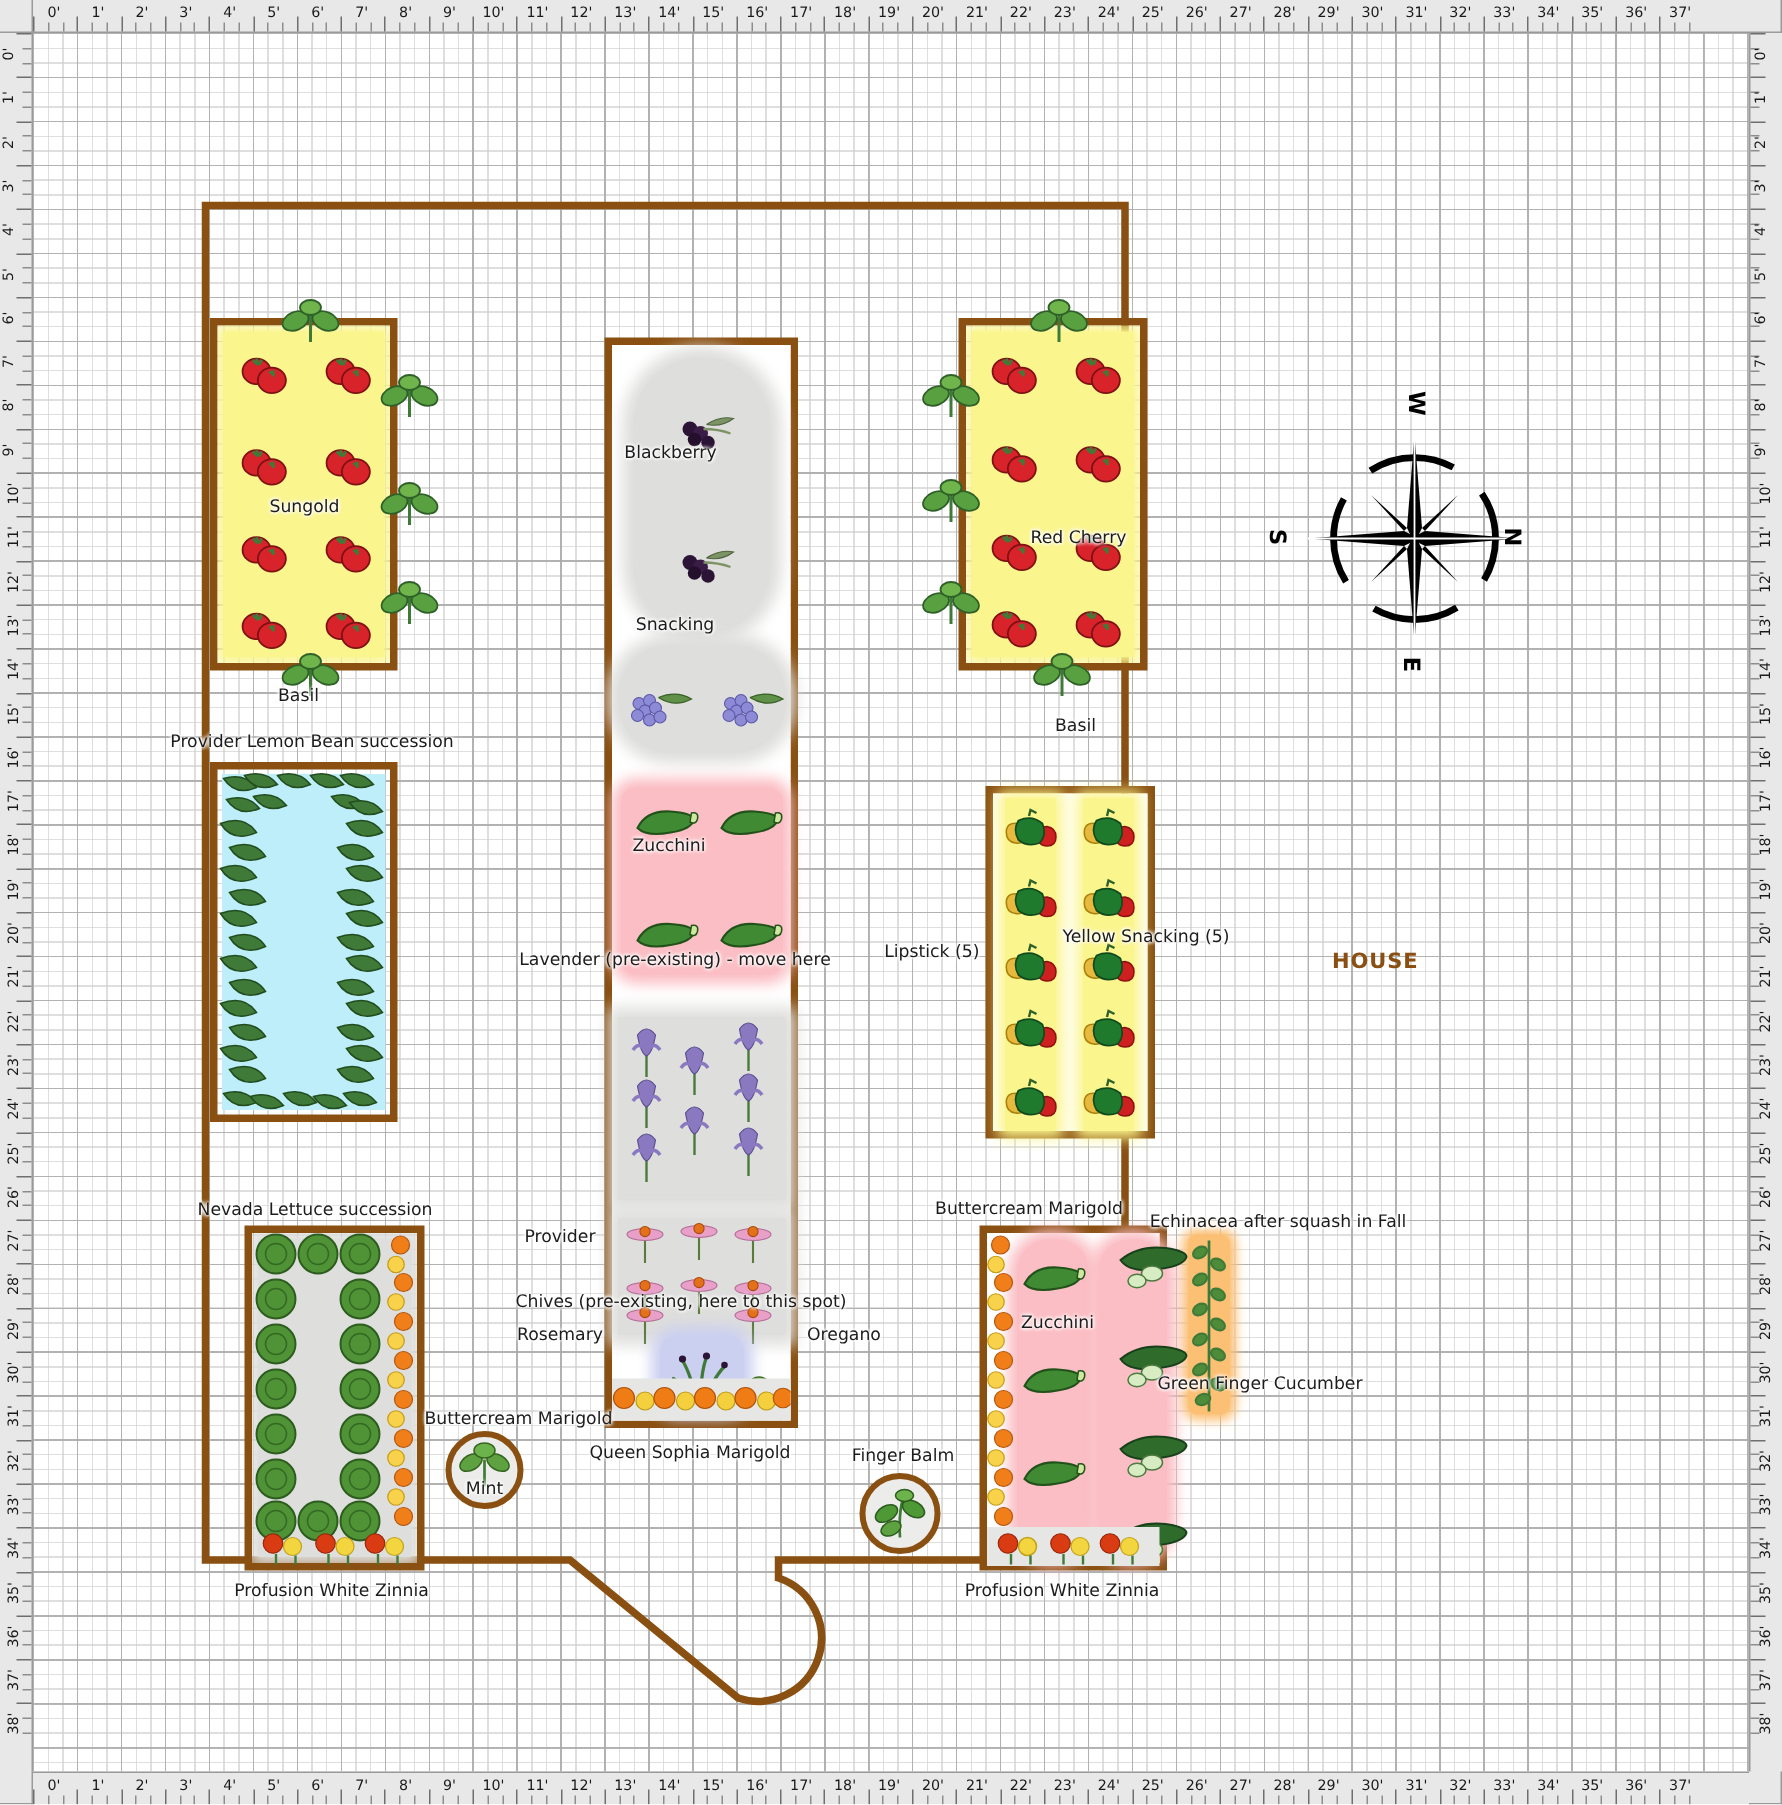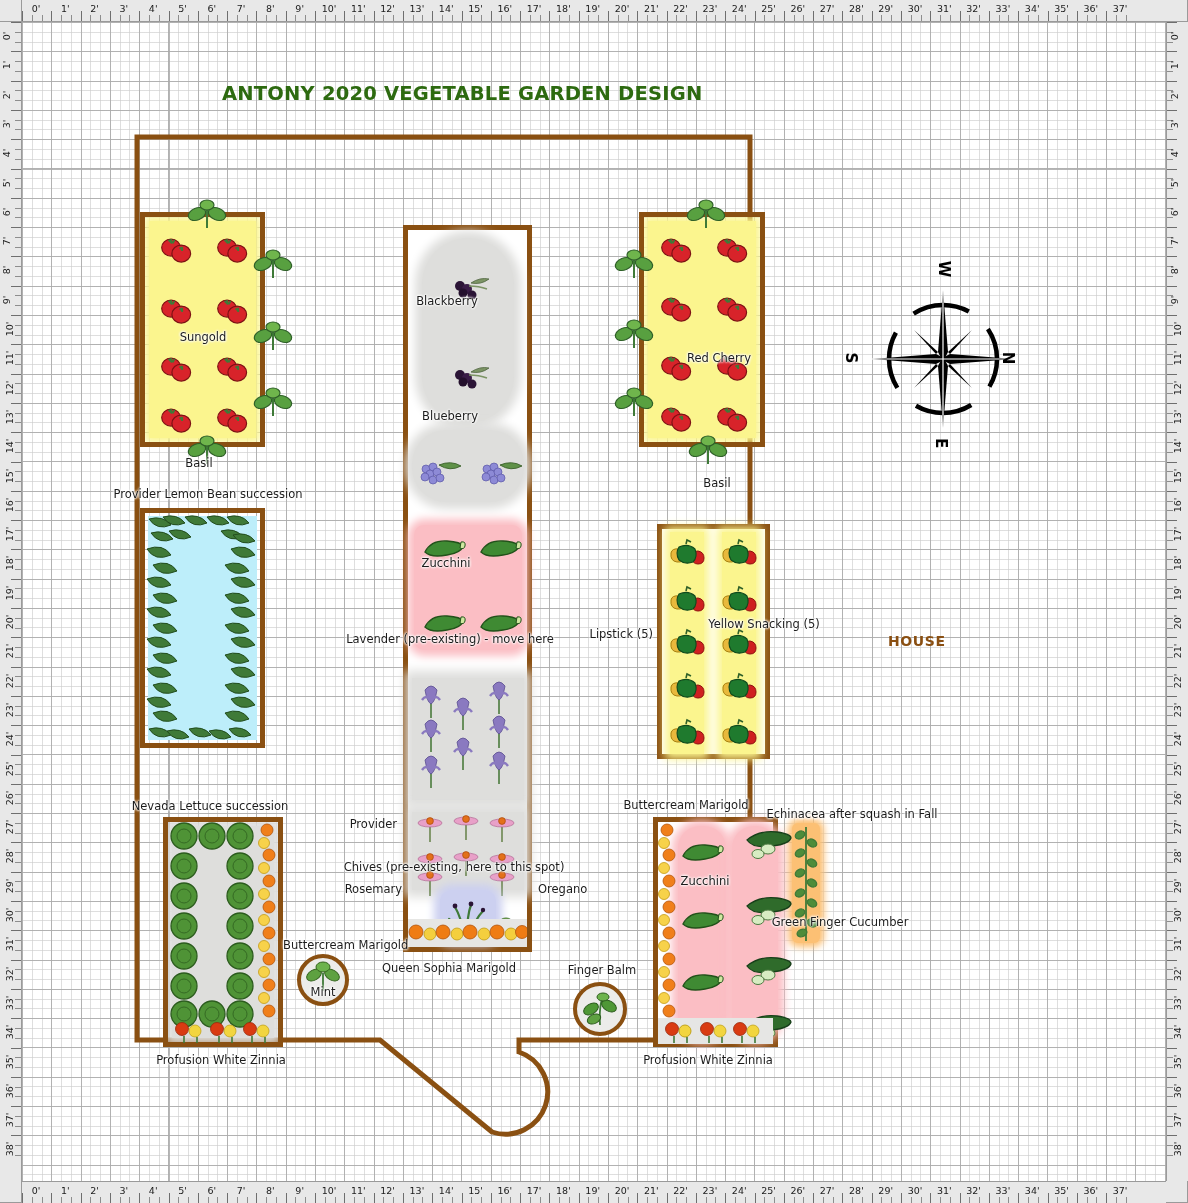--- a/index.html
+++ b/index.html
@@ -596,28 +596,28 @@
             <circle cx="62" cy="13" r="7" fill="#ef7c14" stroke="#b1530a" stroke-width=".8"></circle>
             <circle cx="76" cy="15" r="6" fill="#f4cf3e" stroke="#c09b12" stroke-width=".8"></circle>
             <circle cx="89" cy="13" r="7" fill="#ef7c14" stroke="#b1530a" stroke-width=".8"></circle>
             <circle cx="103" cy="15" r="6" fill="#f4cf3e" stroke="#c09b12" stroke-width=".8"></circle>
             <circle cx="114" cy="13" r="6.5" fill="#ef7c14" stroke="#b1530a" stroke-width=".8"></circle>
           </g>
         </svg>
       </div>
     </div>
     <div class="bed-label c" style="left:425px; top:272px;">Blackberry</div>
-    <div class="bed-label c" style="left:428px; top:387px;">Blueberry</div>
+    <div class="bed-label c" style="left:428px; top:387px;">Snacking</div>
     <div class="bed-label c" style="left:424px; top:534px;">Zucchini</div>
     <div class="bed-label c" style="left:428px; top:610px;">Lavender (pre-existing) - move here</div>
     <div class="bed-label r" style="left:375px; top:795px;">Provider</div>
     <div class="bed-label c" style="left:432px; top:838px;">Chives (pre-existing, here to this spot)</div>
     <div class="bed-label r" style="left:380px; top:860px;">Rosemary</div>
     <div class="bed-label" style="left:516px; top:860px;">Oregano</div>
-    <div class="bed-label c" style="left:427px; top:939px;">Queen Sophia Marigold</div>
+    <div class="bed-label c" style="left:438px; top:939px;">Queen Sophia Marigold</div>
 
     <div class="bed" style="left:617px; top:190px; width:126px; height:235px;">
       <div class="bed-fill">
         <div class="abs glow-yellow" style="left:4px;top:4px;right:4px;bottom:4px;"></div>
       </div>
       <div class="plant" style="left:33px;top:34px;"><svg viewBox="0 0 40 34">
             <ellipse cx="13" cy="13" rx="11" ry="10" fill="#d8232a" stroke="#7d1114" stroke-width="1.4"></ellipse>
             <ellipse cx="25" cy="20" rx="11" ry="10" fill="#d8232a" stroke="#7d1114" stroke-width="1.4"></ellipse>
             <path d="M10 4 l4 4 M13 3 l1 5 M17 4 l-2 4" stroke="#3f7a38" stroke-width="2.2" fill="none"></path>
             <path d="M23 13 l4 3 M26 12 l0 5" stroke="#3f7a38" stroke-width="2.2" fill="none"></path>
@@ -910,21 +910,20 @@
         <line x1="75" y1="6" x2="75" y2="144" stroke="#fff" stroke-width="1.2"></line>
         <line x1="4" y1="75" x2="146" y2="75" stroke="#fff" stroke-width="1.2"></line>
       </svg>
       <div class="cdir" style="left:68px; top:-24px; transform:rotate(90deg);">W</div>
       <div class="cdir" style="left:134px; top:65px; transform:rotate(90deg);">N</div>
       <div class="cdir" style="left:68px; top:150px; transform:rotate(90deg);">E</div>
       <div class="cdir" style="left:-22px; top:65px; transform:rotate(90deg);">S</div>
     </div>
 
     <div id="house-label">HOUSE</div>
-    <div id="title">ANTONY 2020 VEGETABLE GARDEN DESIGN</div>
   </div>
 
   <div class="ruler ruler-h top" id="ruler-top">
       <div class="rtick major" style="left: 22px;"></div>
       <div class="rtick" style="left: 31.7667px;"></div>
       <div class="rtick" style="left: 41.5333px;"></div>
       <div class="rlabel" style="left: 36px;">0'</div>
       <div class="rtick major" style="left: 51.3px;"></div>
       <div class="rtick" style="left: 61.0667px;"></div>
       <div class="rtick" style="left: 70.8333px;"></div>

